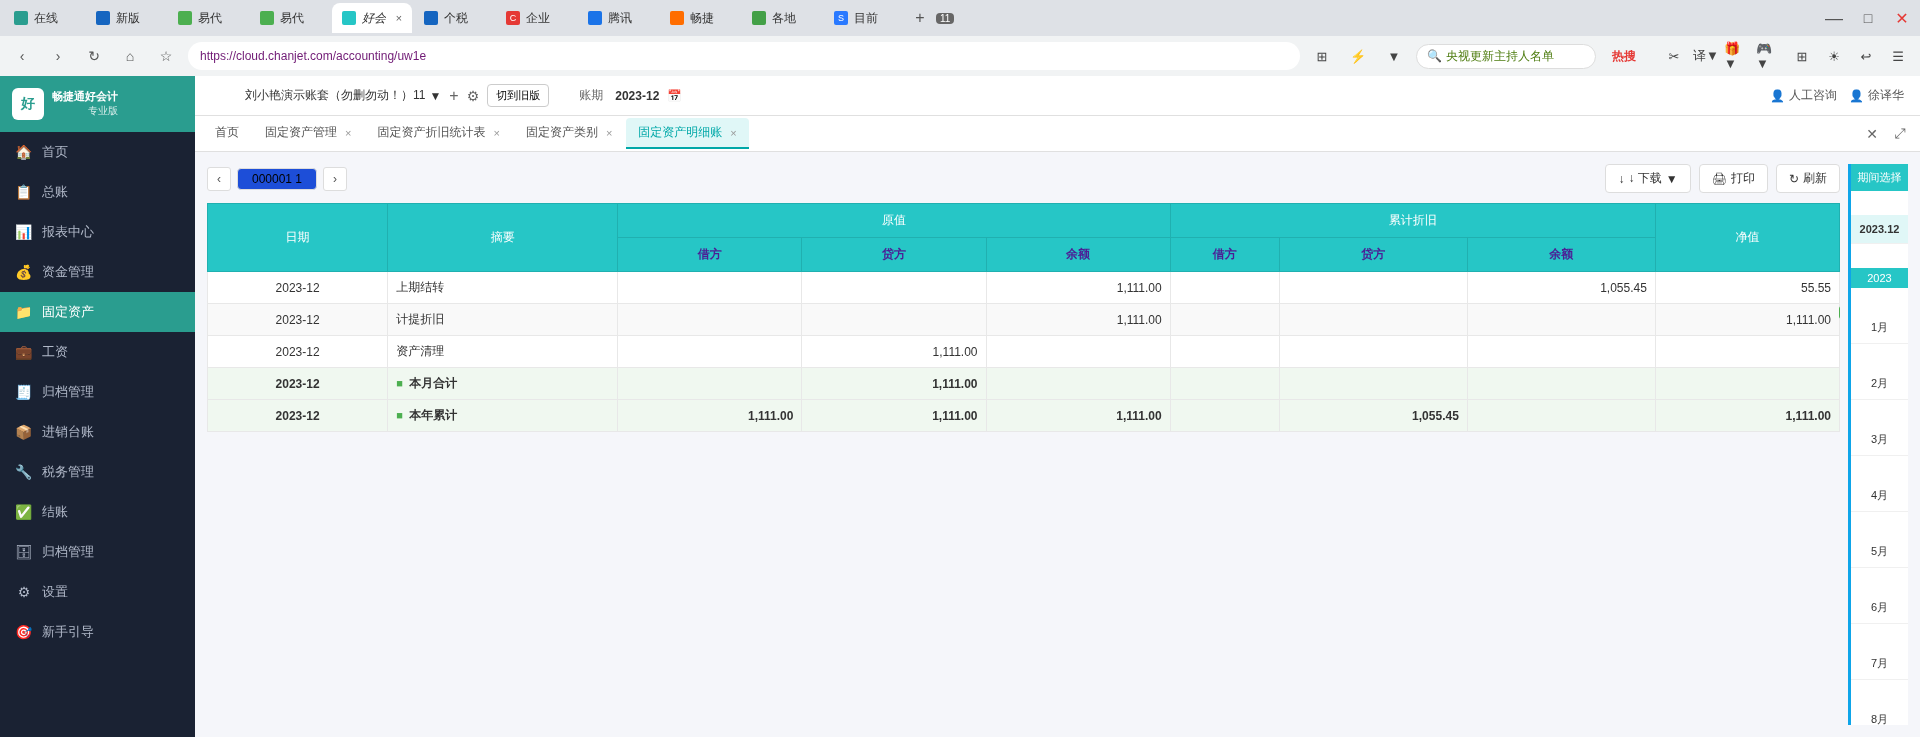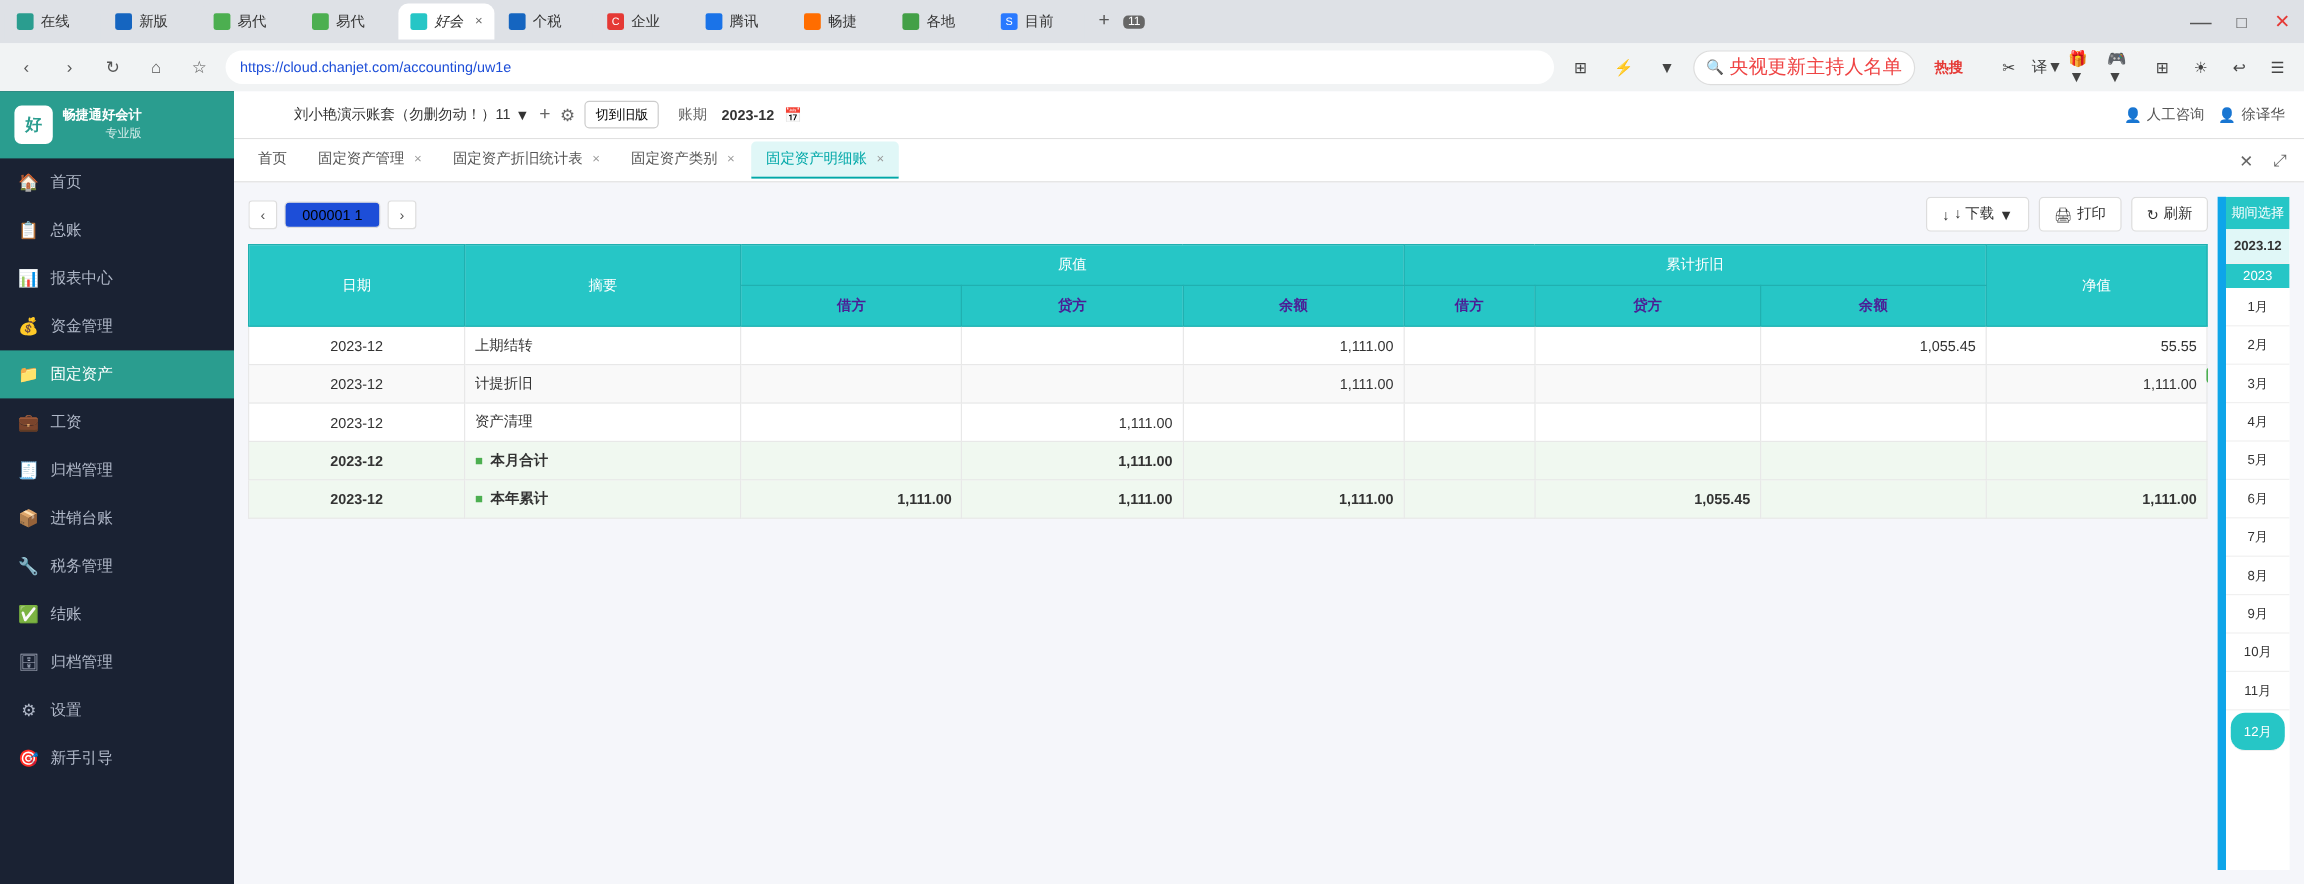--- a/index.html
+++ b/index.html
@@ -8,21 +8,21 @@
     .browser-tab { display: flex; align-items: center; height: 30px; padding: 0 10px; border-radius: 8px 8px 0 0; font-size: 12px; gap: 6px; min-width: 80px; max-width: 140px; cursor: pointer; background: #dee1e6; color: #333; }
     .browser-tab.active { background: #fff; font-style: italic; }
     .browser-tab .tab-favicon { width: 14px; height: 14px; border-radius: 2px; display: inline-block; }
     .browser-tab .tab-close { margin-left: auto; color: #666; font-size: 11px; cursor: pointer; }
     .browser-tab .tab-label { white-space: nowrap; overflow: hidden; text-overflow: ellipsis; max-width: 90px; }
     .tab-add { width: 28px; height: 28px; display: flex; align-items: center; justify-content: center; cursor: pointer; font-size: 16px; color: #555; }
     .tab-count { background: #666; color: #fff; border-radius: 4px; padding: 0 4px; font-size: 10px; text-align: right; }
 
     .address-bar-row { display: flex; align-items: center; height: 40px; background: #f1f3f4; padding: 0 8px; gap: 8px; }
     .nav-btn { width: 28px; height: 28px; display: flex; align-items: center; justify-content: center; border-radius: 50%; cursor: pointer; color: #555; font-size: 14px; }
-    .address-input { flex: 1; height: 28px; background: #fff; border: none; border-radius: 14px; padding: 0 12px; font-size: 12px; color: #1d4ed8; outline: none; }
+    .address-input { flex: 1; height: 28px; background: #fff; border: none; border-radius: 14px; padding: 0 12px; font-size: 12px; color: #701a75; outline: none; }
     .toolbar-icons { display: flex; align-items: center; gap: 4px; margin-left: 8px; }
     .toolbar-icon { width: 28px; height: 28px; display: flex; align-items: center; justify-content: center; border-radius: 4px; cursor: pointer; font-size: 13px; color: #444; }
     .hot-search { display: flex; align-items: center; gap: 4px; padding: 2px 8px; border-radius: 12px; cursor: pointer; }
 
     
     .app-container { display: flex; height: calc(737px - 76px); width: 100%; }
 
     
     .sidebar { width: 195px; background: #1a2233; color: #fff; display: flex; flex-direction: column; flex-shrink: 0; }
     .sidebar-logo { display: flex; align-items: center; gap: 8px; padding: 12px 12px; background: #2a9d8f; }
@@ -72,21 +72,21 @@
     .data-table tbody tr { background: #fff; }
     .data-table tbody tr:nth-child(even) { background: #f9f9f9; }
     .data-table tbody tr td { padding: 7px 8px; border: 1px solid #e8e8e8; text-align: center; color: #333; }
     .data-table tbody tr td.text-left { text-align: left; }
     .data-table tbody tr td.text-right { text-align: right; }
     .data-table tbody tr.summary-row td { font-weight: bold; background: #f0f8f0; }
     .icon-green { color: #4caf50; margin-right: 3px; font-size: 11px; }
     .table-wrapper { overflow-x: auto; overflow-y: auto; flex: 1; }
 
     
-    .period-panel { width: 60px; background: #fff; border-left: 7px solid #0ea5e9; display: flex; flex-direction: column; flex-shrink: 0; overflow-y: auto; }
+    .period-panel { width: 60px; background: #fff; border-left: 3px solid #0ea5e9; display: flex; flex-direction: column; flex-shrink: 0; overflow-y: auto; gap: 24px; }
     .period-panel::-webkit-scrollbar { width: 0; }
     .period-header { background: #26c6c6; color: #fff; text-align: center; padding: 6px 4px; font-size: 11px; writing-mode: horizontal-tb; }
     .period-item { padding: 8px 4px; text-align: center; font-size: 11px; cursor: pointer; color: #333; border-bottom: 1px solid #f0f0f0; }
     .period-item.active { background: #26c6c6; color: #fff; border-radius: 12px; margin: 2px 4px; }
     .period-year { background: #26c6c6; color: #fff; text-align: center; padding: 4px; font-size: 11px; }
   </style>
 </head>
 <body>
 
 <div>
@@ -151,21 +151,21 @@
     <div class="nav-btn">›</div>
     <div class="nav-btn">↻</div>
     <div class="nav-btn">⌂</div>
     <div class="nav-btn">☆</div>
     <input class="address-input" type="text" value="https://cloud.chanjet.com/accounting/uw1e" style="">
     <div class="toolbar-icon">⊞</div>
     <div class="toolbar-icon">⚡</div>
     <div class="toolbar-icon">▼</div>
     <div class="hot-search" style="border:1px solid #ddd; border-radius:16px; background:#fff; padding: 3px 10px; min-width:180px;">
       <span style="color:#555;">🔍</span>
-      <span style="color:#ef4444; font-size:16px;">央视更新主持人名单</span>
+      <span style="color:#4d7c0f; font-size:12px;">央视更新主持人名单</span>
     </div>
     <span class="hot-search" style="color:#e53935; font-weight:bold;">热搜</span>
     <div class="toolbar-icons">
       <div class="toolbar-icon">✂</div>
       <div class="toolbar-icon">译▼</div>
       <div class="toolbar-icon">🎁▼</div>
       <div class="toolbar-icon">🎮▼</div>
       <div class="toolbar-icon">⊞</div>
       <div class="toolbar-icon">☀</div>
       <div class="toolbar-icon">↩</div>
@@ -244,21 +244,21 @@
 
     <div class="app-header">
       <div class="app-header-left">
         <div class="company-select">
           <span>刘小艳演示账套（勿删勿动！）11</span>
           <span>▼</span>
         </div>
         <div style="cursor:pointer; color:#666; font-size:16px;">+</div>
         <div style="cursor:pointer; color:#666; font-size:14px;">⚙</div>
         <button class="btn-version">切到旧版</button>
-        <span style="color:#666; margin-left:8px;">账期</span>
+        <span style="color:#666; margin-left:22px;">账期</span>
         <span style="color:#333; font-weight:bold; margin-left:4px;">2023-12</span>
         <span style="cursor:pointer; color:#666;">📅</span>
       </div>
       <div class="app-header-right">
         <div style="display:flex; align-items:center; gap:4px; cursor:pointer;">
           <span>👤</span>
           <span>人工咨询</span>
         </div>
         <div style="display:flex; align-items:center; gap:4px; cursor:pointer;">
           <span>👤</span>

